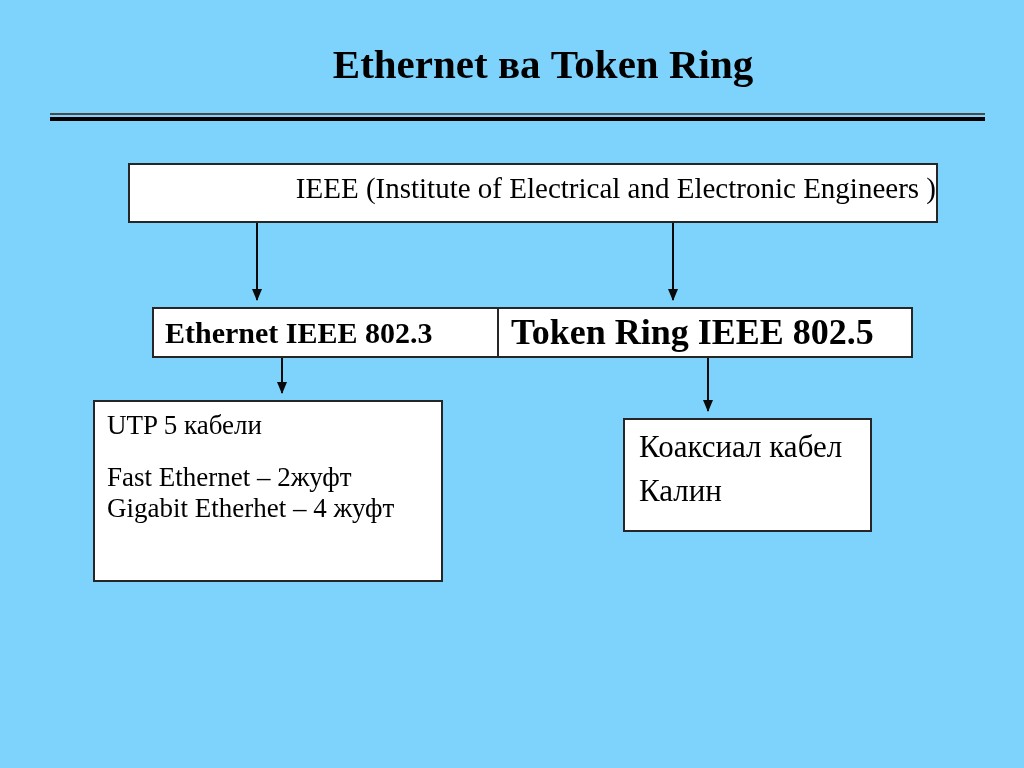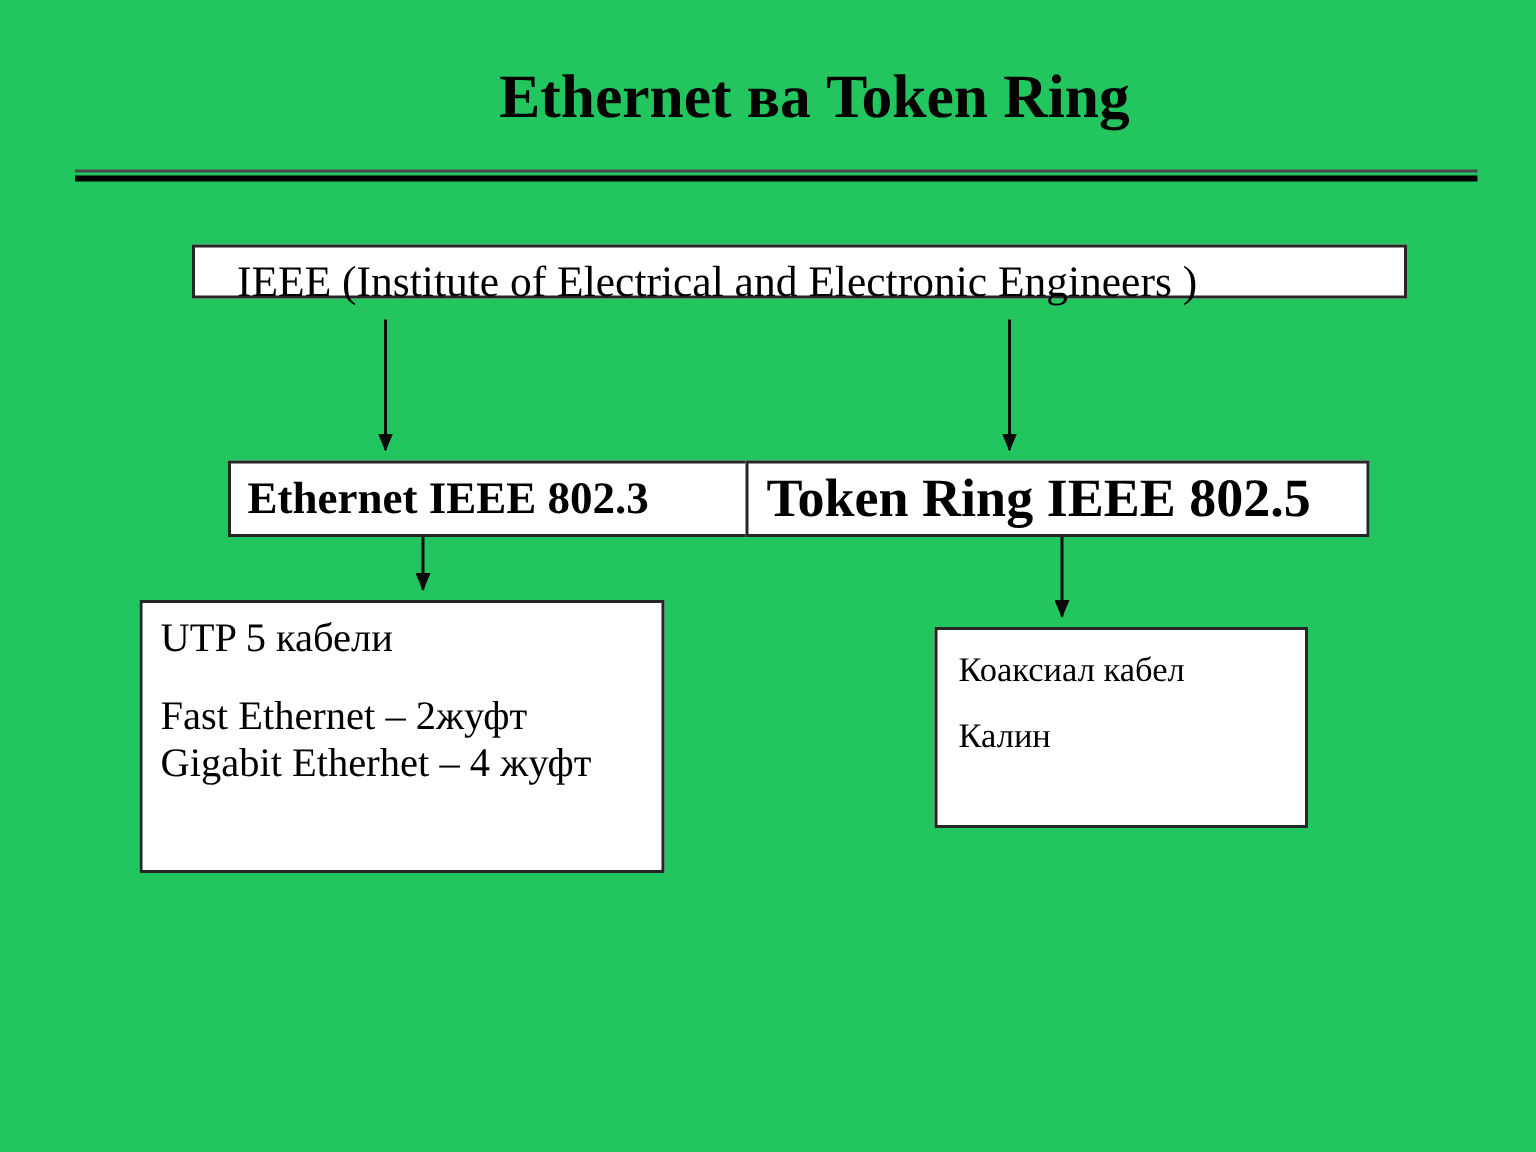--- a/index.html
+++ b/index.html
@@ -4,21 +4,21 @@
 <style>
   html, body {
     margin: 0;
     padding: 0;
     background: #ffffff;
   }
   #slide {
     position: relative;
     width: 1024px;
     height: 768px;
-    background: #22c55e;
+    background: #7dd3fc;
     overflow: hidden;
     font-family: "Liberation Serif", "DejaVu Serif", serif;
     color: #000000;
   }
   .title {
     position: absolute;
     left: 31px;
     top: 40px;
     width: 1024px;
     text-align: center;
@@ -41,24 +41,25 @@
     position: absolute;
     box-sizing: border-box;
     border: 2px solid #262626;
     background: #ffffff;
     white-space: nowrap;
   }
   .node-ieee {
     left: 128px;
     top: 163px;
     width: 810px;
-    height: 36px;
+    height: 60px;
     font-size: 29px;
     line-height: 46px;
-    padding-left: 28px;
+    padding-left: 18px;
+    text-align: right;
   }
   .node-ethernet {
     left: 111px;
     top: 307px;
     width: 351px;
     height: 51px;
     font-size: 30px;
     font-weight: bold;
     line-height: 47px;
     padding-left: 11px;
@@ -87,22 +88,22 @@
     line-height: 32px;
   }
   .node-utp .para2 {
     margin: 21px 0 0 0;
     line-height: 31px;
   }
   .node-coax {
     left: 623px;
     top: 418px;
     width: 249px;
-    height: 134px;
-    font-size: 23px;
+    height: 114px;
+    font-size: 31px;
     line-height: 44px;
     padding: 5px 0 0 14px;
   }
   .edges {
     position: absolute;
     left: 0;
     top: 0;
     width: 1024px;
     height: 768px;
     pointer-events: none;

